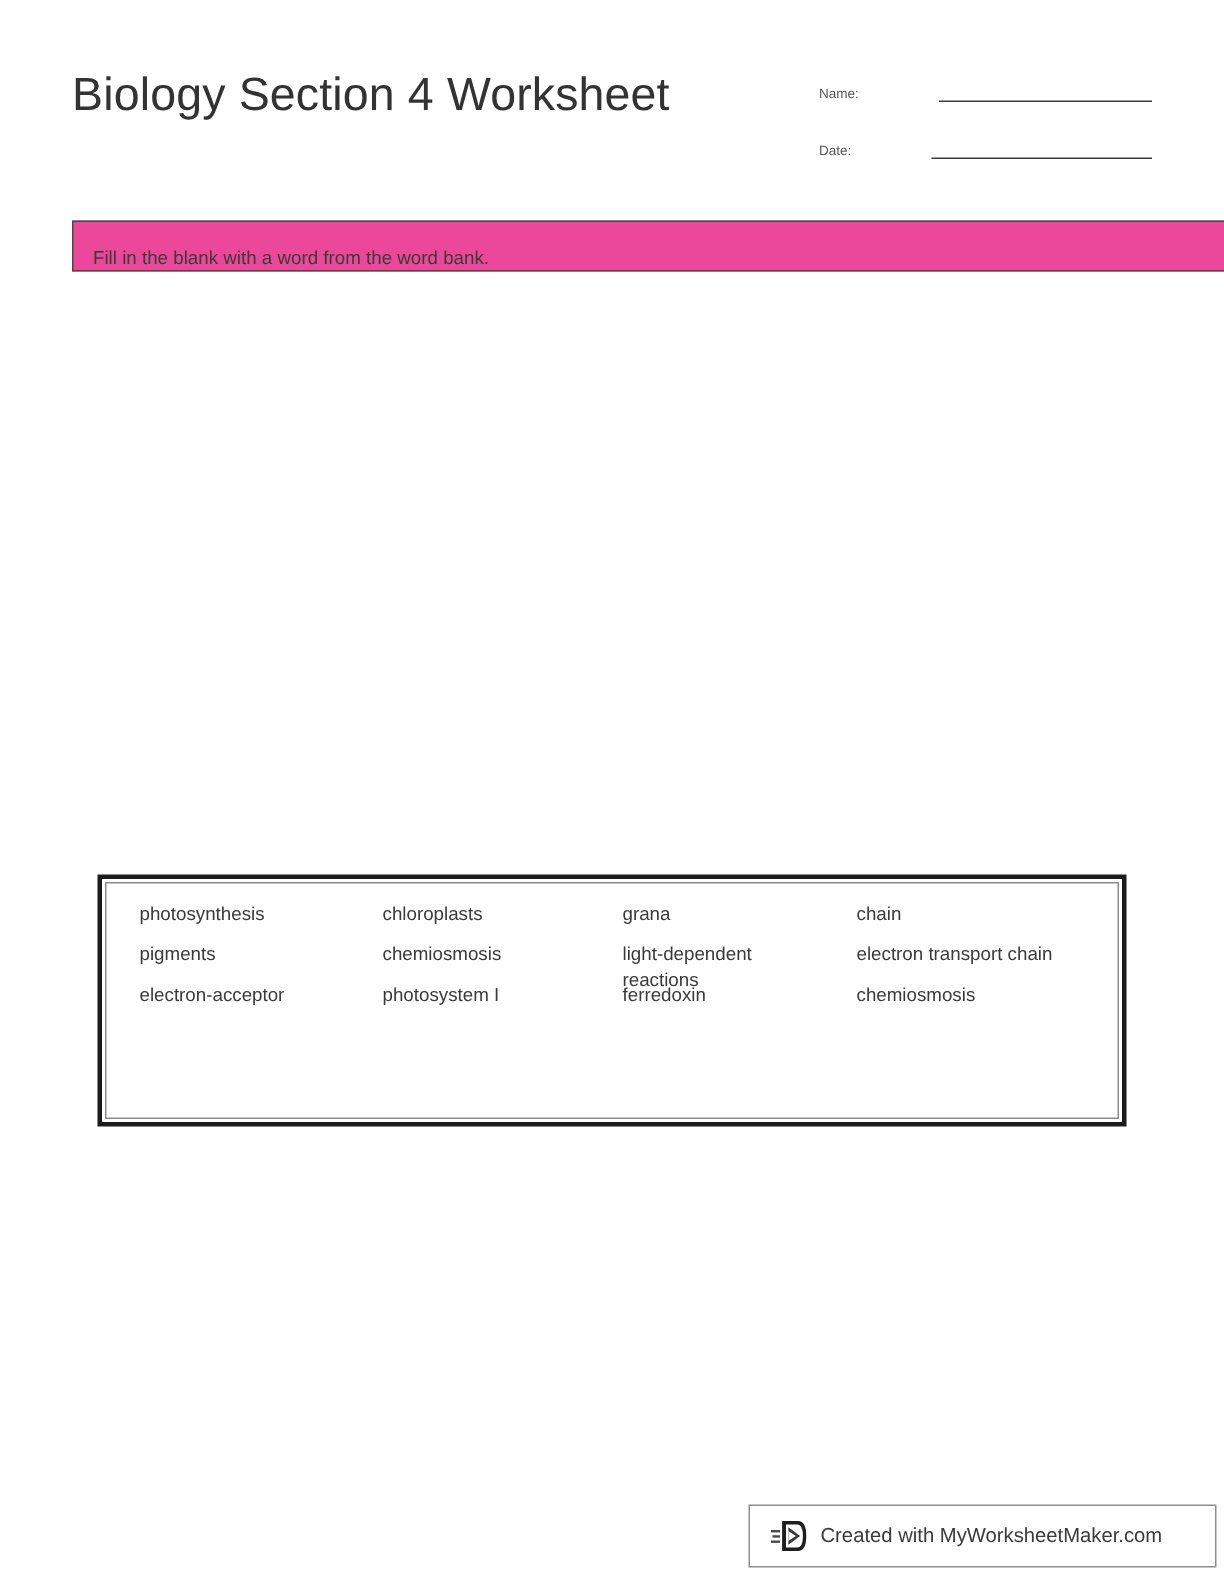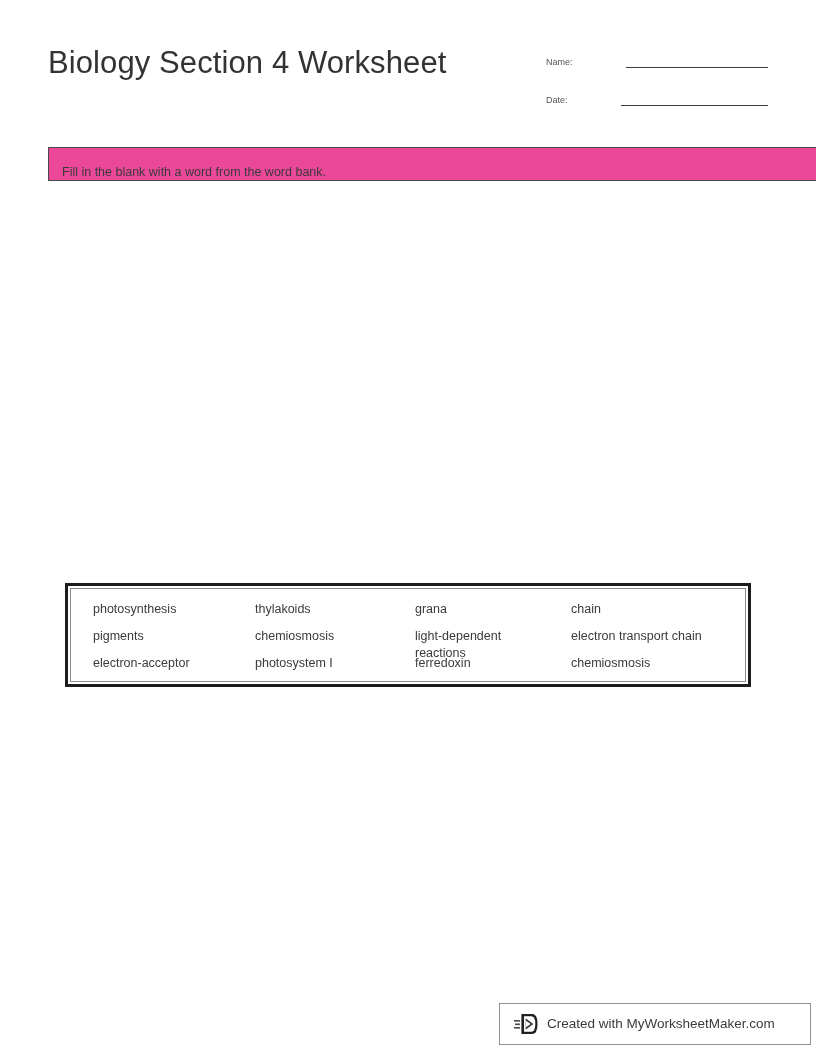--- a/index.html
+++ b/index.html
@@ -95,21 +95,21 @@
     width: 720px;
     height: 380px;
   }
 
   
   #word-bank {
     position: absolute;
     left: 65px;
     top: 583px;
     width: 686px;
-    height: 104px;
+    height: 168px;
     border: 3px solid #1c1c1c;
     background: #ffffff;
     padding: 2px;
   }
 
   #word-bank-inner {
     width: 100%;
     height: 100%;
     border: 1.2px solid #8a8a8a;
     background: #ffffff;
@@ -185,21 +185,21 @@
 <div id="instruction-box">
   <span id="instruction-text">Fill in the blank with a word from the word bank.</span>
 </div>
 
 <div id="question-area"></div>
 
 <div id="word-bank">
   <div id="word-bank-inner">
     <div id="word-bank-grid">
       <div class="word-item">photosynthesis</div>
-      <div class="word-item">thylakoids</div>
+      <div class="word-item">chloroplasts</div>
       <div class="word-item">grana</div>
 
       <div class="word-item">chain</div>
       <div class="word-item">pigments</div>
       <div class="word-item">chemiosmosis</div>
       <div class="word-item wrap">light-dependent
 reactions</div>
 
       <div class="word-item">electron transport chain</div>
       <div class="word-item">electron-acceptor</div>

